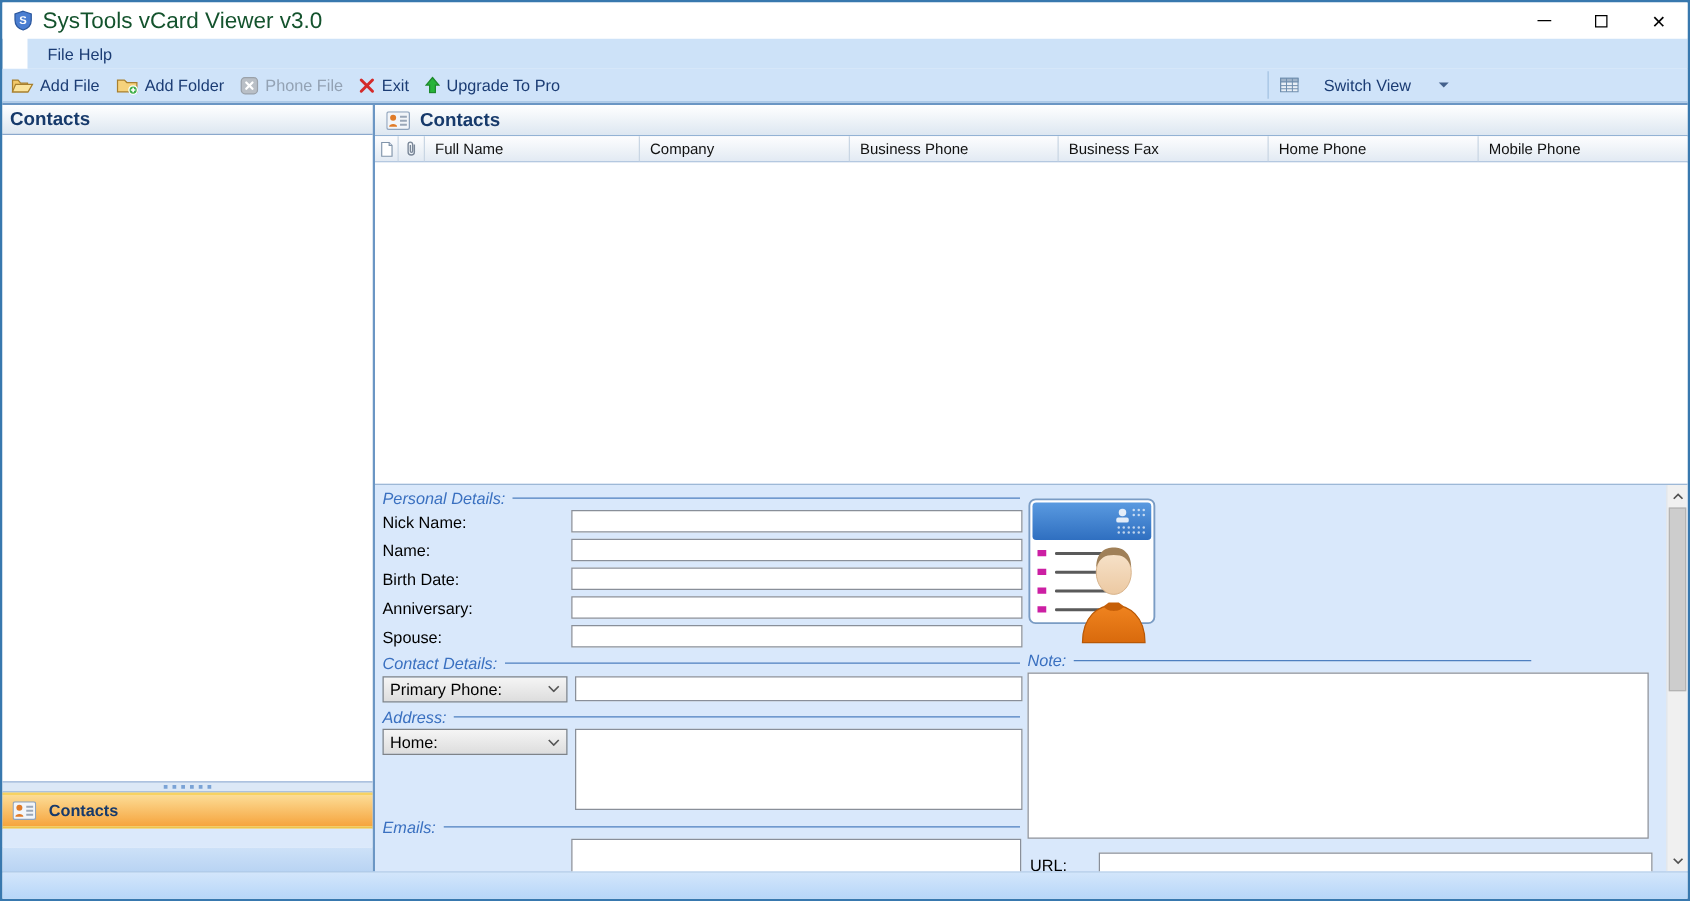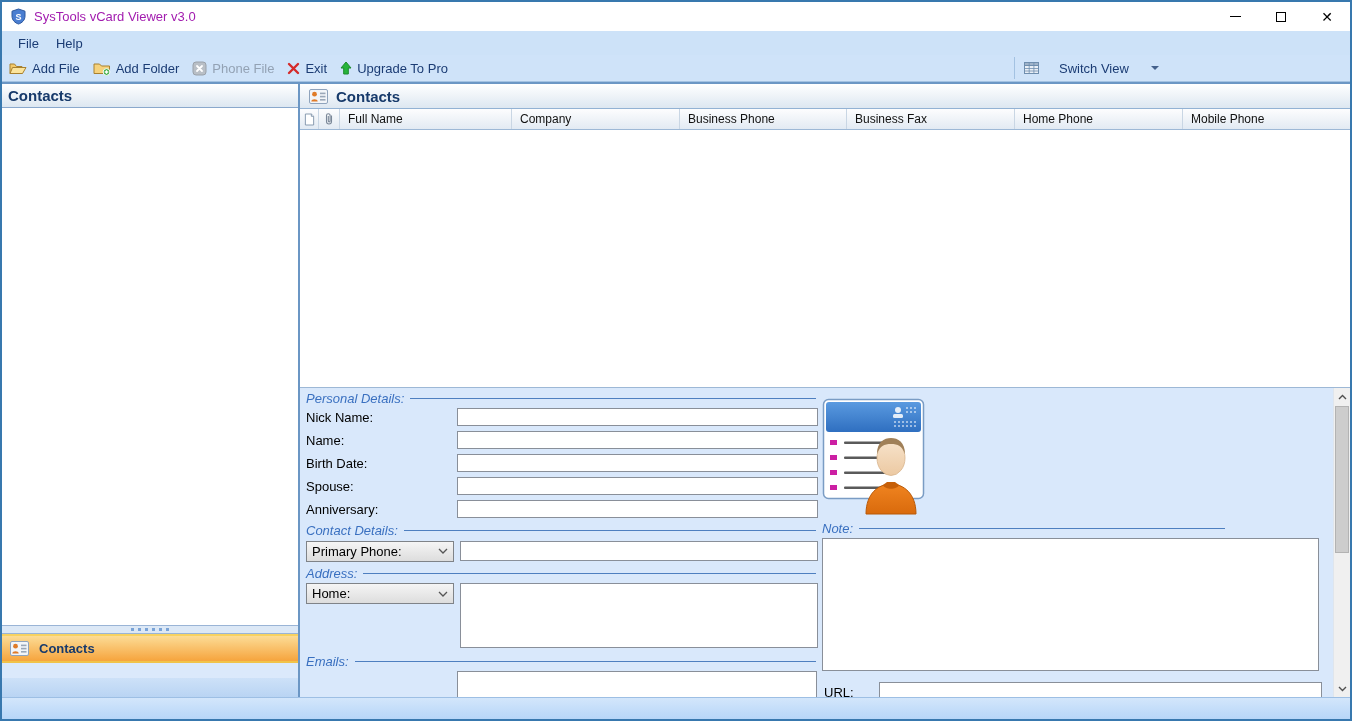--- a/index.html
+++ b/index.html
@@ -6,30 +6,30 @@
   body{
     width:1352px;height:721px;position:relative;
     font-family:"Liberation Sans",sans-serif;background:#cfe3f9;
   }
   .window{position:absolute;inset:0;border:2px solid #3878ae;box-sizing:border-box;
     background:#ffffff;display:flex;flex-direction:column;}
 
   
   .titlebar{height:29px;background:#ffffff;display:flex;align-items:center;padding-left:8px;flex:0 0 auto;}
   .app-icon{width:17px;height:17px;display:inline-flex;margin-right:7px;}
-  .title{font-size:13px;color:#a21caf;}
+  .title{font-size:18px;color:#14532d;}
   .win-controls{margin-left:auto;display:flex;height:100%;}
   .wc{width:46px;height:100%;display:flex;align-items:center;justify-content:center;cursor:default;}
   .min-glyph{width:11px;height:1px;background:#000;}
   .max-glyph{width:10px;height:10px;border:1px solid #000;box-sizing:border-box;}
   .close-glyph{font-size:14px;color:#000;line-height:1;}
 
   
-  .menubar{height:24px;background:#cde2f8;display:flex;align-items:center;gap:17px;
-    padding-left:16px;font-size:13px;color:#1b3c74;flex:0 0 auto;}
+  .menubar{height:24px;background:#cde2f8;display:flex;align-items:center;gap:4px;
+    padding-left:16px;font-size:13px;color:#1b3c74;flex:0 0 auto;margin-left:20px;}
   .menu-item{cursor:default;}
 
   
   .toolbar{height:26px;background:#cfe3f9;border-bottom:1px solid #a3c2e2;display:flex;
     align-items:center;padding:0 4px;gap:7px;font-size:13px;color:#1b3c74;flex:0 0 auto;position:relative;}
   .tbtn{display:flex;align-items:center;gap:5px;padding:0 3px;height:22px;cursor:default;white-space:nowrap;}
   .tbtn.disabled{color:#93a2b4;}
   .ticon{display:inline-flex;align-items:center;}
   .switch-group{position:absolute;left:1012px;top:2px;height:22px;display:flex;align-items:center;gap:20px;
     border-left:1px solid #a3c2e2;padding-left:9px;}
@@ -283,25 +283,25 @@
           </div>
           <div class="frow">
             <label>Name:</label>
             <input class="txt" type="text" value="" style="">
           </div>
           <div class="frow">
             <label>Birth Date:</label>
             <input class="txt" type="text" value="" style="">
           </div>
           <div class="frow">
+            <label>Anniversary:</label>
+            <input class="txt" type="text" value="" style="">
+          </div>
+          <div class="frow">
             <label>Spouse:</label>
-            <input class="txt" type="text" value="" style="">
-          </div>
-          <div class="frow">
-            <label>Anniversary:</label>
             <input class="txt" type="text" value="" style="">
           </div>
 
           <div class="grp">
             <span>Contact Details:</span>
             <span class="line"></span>
           </div>
           <div class="crow">
             <div class="drop">
               <span>Primary Phone:</span>

